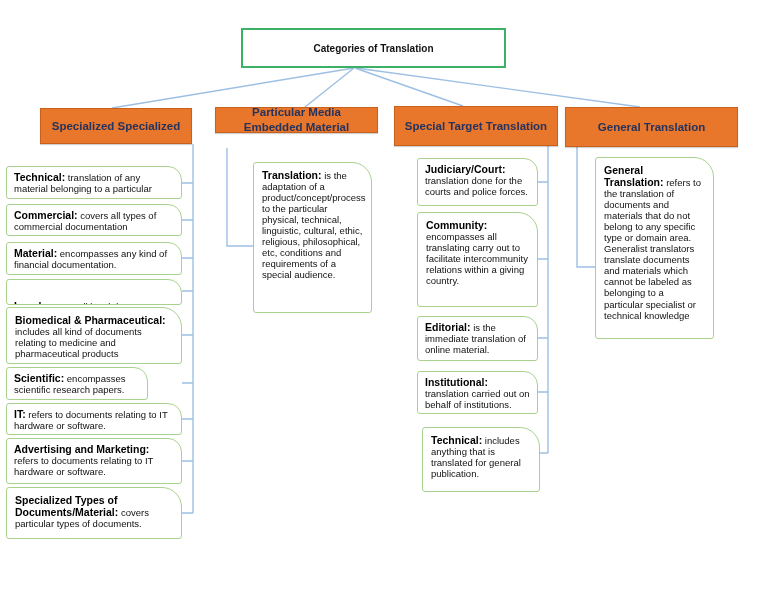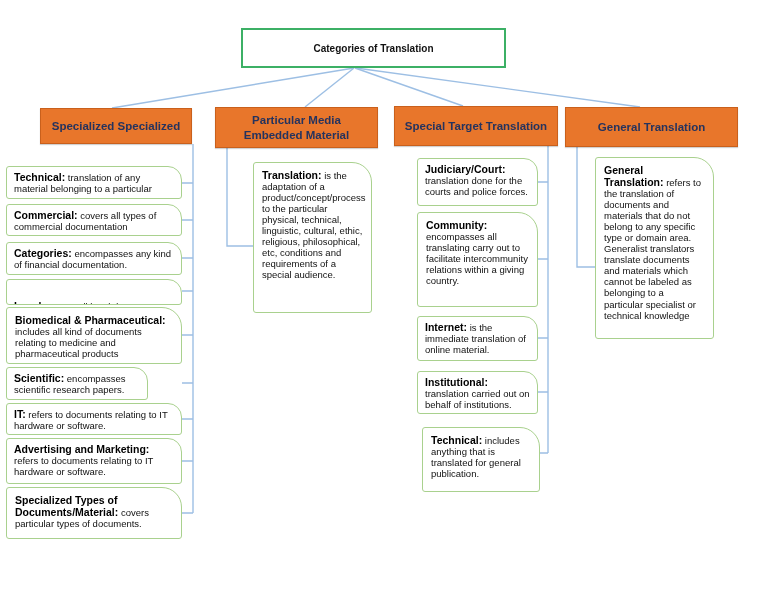--- a/index.html
+++ b/index.html
@@ -60,34 +60,34 @@
 
     <path class="ln" d="M548,146 L548,453"></path>
     <path class="ln" d="M538,182 L548,182 M538,259 L548,259 M538,338 L548,338 M538,392 L548,392 M538,453 L548,453"></path>
 
     <path class="ln" d="M577,147 L577,267 L595,267"></path>
   </svg>
 
   <div class="title-box">Categories of Translation</div>
 
   <div class="hdr" style="left:40px;top:108px;width:152px;height:36px">Specialized Specialized</div>
-  <div class="hdr" style="left:215px;top:107px;width:163px;height:41px">Particular Media Embedded Material</div>
+  <div class="hdr" style="left:215px;top:107px;width:163px;height:26px">Particular Media Embedded Material</div>
   <div class="hdr" style="left:394px;top:106px;width:164px;height:40px">Special Target Translation</div>
   <div class="hdr" style="left:565px;top:107px;width:173px;height:40px">General Translation</div>
 
   <div class="node" style="left:6px;top:166px;width:176px;height:33px">
     <b class="nl">Technical:</b>
     <span>translation of any material belonging to a particular area.</span>
   </div>
   <div class="node" style="left:6px;top:204px;width:176px;height:32px">
     <b class="nl">Commercial:</b>
     <span>covers all types of commercial documentation</span>
   </div>
   <div class="node" style="left:6px;top:242px;width:176px;height:33px">
-    <b class="nl">Categories:</b>
+    <b class="nl">Material:</b>
     <span>encompasses any kind of financial documentation.</span>
   </div>
   <div class="node" style="left:6px;top:279px;width:176px;height:25px;padding-top:20px">
     <b class="nl">Legal:</b>
     <span>covers all legal documents.</span>
   </div>
   <div class="node big" style="left:6px;top:307px;width:176px;height:57px">
     <b class="nl">Biomedical &amp; Pharmaceutical:</b>
     <span>includes all kind of documents relating to medicine and pharmaceutical products</span>
   </div>
@@ -115,21 +115,21 @@
 
   <div class="node" style="left:417px;top:158px;width:121px;height:48px">
     <b class="nl">Judiciary/Court:</b>
     <span>translation done for the courts and police forces.</span>
   </div>
   <div class="node big" style="left:417px;top:212px;width:121px;height:95px">
     <b class="nl">Community:</b>
     <span>encompasses all translating carry out to facilitate intercommunity relations within a giving country.</span>
   </div>
   <div class="node" style="left:417px;top:316px;width:121px;height:45px">
-    <b class="nl">Internet:</b>
+    <b class="nl">Editorial:</b>
     <span>is the immediate translation of online material.</span>
   </div>
   <div class="node" style="left:417px;top:371px;width:121px;height:43px">
     <b class="nl">Institutional:</b>
     <span>translation carried out on behalf of institutions.</span>
   </div>
   <div class="node big" style="left:422px;top:427px;width:118px;height:65px">
     <b class="nl">Technical:</b>
     <span>includes anything that is translated for general publication.</span>
   </div>

